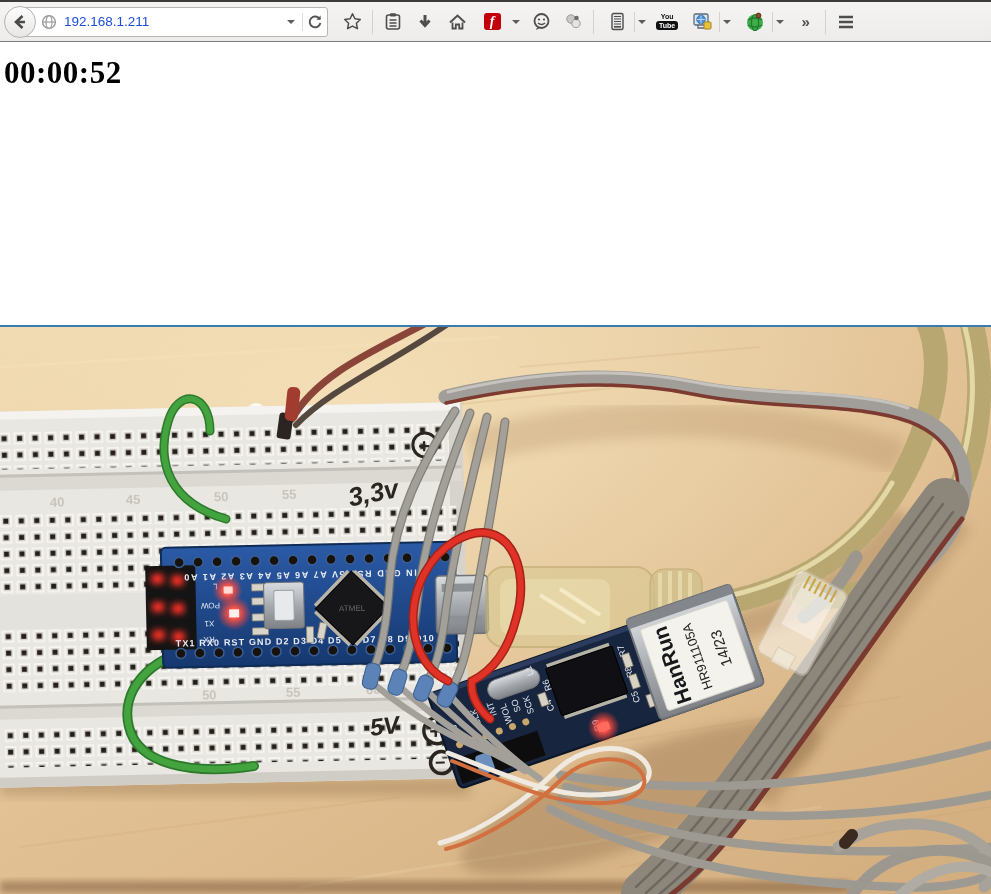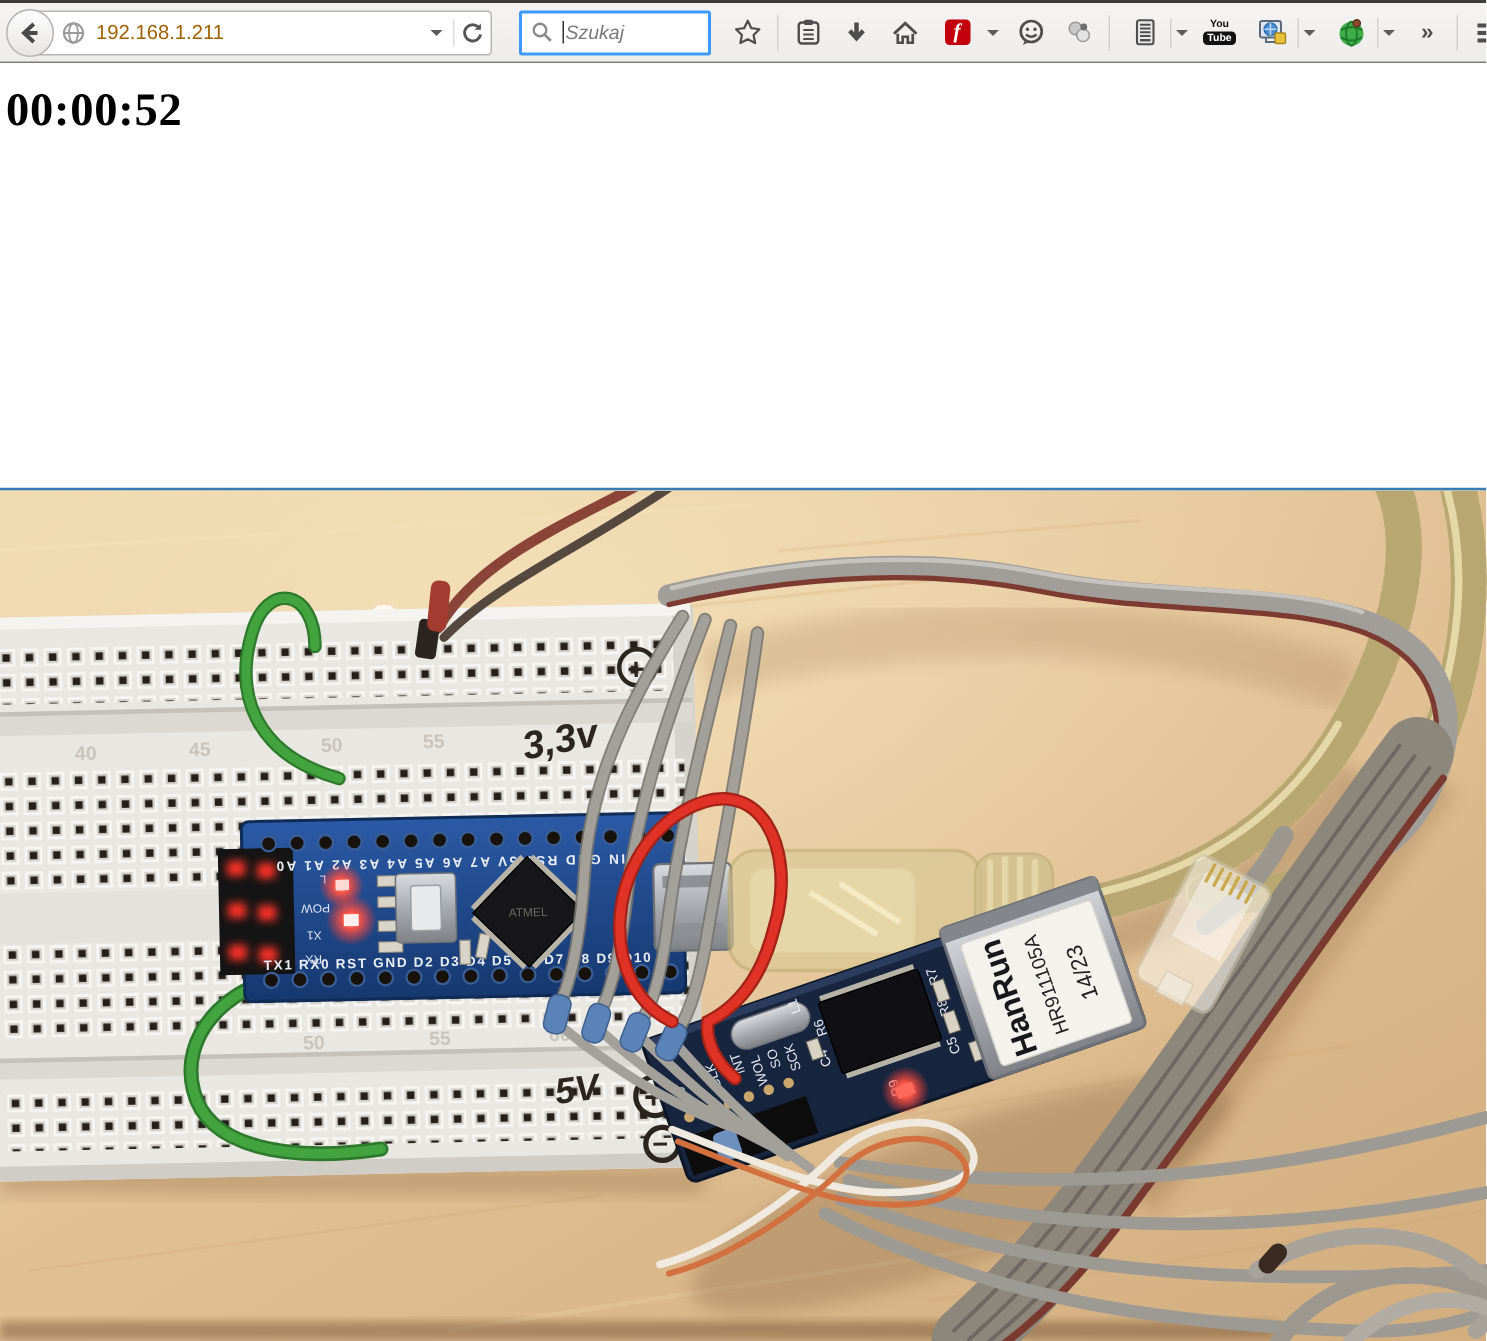--- a/index.html
+++ b/index.html
@@ -6,21 +6,21 @@
   .window{position:relative;width:991px;height:894px;overflow:hidden;background:#fff;
           font-family:"Liberation Sans",sans-serif;}
   
   .toolbar{position:relative;height:39px;border-top:2px solid #3c3c3c;border-bottom:1px solid #7a7a7a;
            background:linear-gradient(#f5f4f3,#edecea);display:flex;align-items:center;padding:0 4px;}
   .back-btn{width:32px;height:32px;border-radius:50%;border:1px solid #b3b3b3;
             background:linear-gradient(#fdfdfd,#e7e6e4);display:flex;align-items:center;justify-content:center;
             z-index:2;flex:0 0 auto;cursor:pointer;padding:0;}
   .urlbar{display:flex;align-items:center;height:28px;background:#fff;border:1px solid #b7b6b4;border-radius:3px;
           margin-left:-14px;padding-left:18px;width:286px;flex:0 0 auto;}
-  .urlbar .url-text{font-size:13.5px;color:#a16207;margin-left:7px;flex:1;white-space:nowrap;}
+  .urlbar .url-text{font-size:13.5px;color:#1d4ed8;margin-left:7px;flex:1;white-space:nowrap;}
   .urlbar .vsep{width:1px;height:18px;background:#dcdbd9;margin:0 4px;}
   .searchbox{display:flex;align-items:center;height:26px;background:#fff;border:2px solid #3e9afa;border-radius:2px;
              margin-left:18px;padding:0 6px;width:112px;flex:0 0 auto;}
   .searchbox .caret-line{width:1px;height:15px;background:#333;margin:0 1px 0 6px;}
   .searchbox .ph{font-size:13px;font-style:italic;color:#7a7a7a;}
   .tb-btn{height:30px;min-width:28px;display:flex;align-items:center;justify-content:center;background:none;border:0;
           padding:0 3px;margin:0 2px;cursor:pointer;border-radius:2px;}
   .tb-group{display:flex;align-items:center;border-radius:2px;margin:0 2px;}
   .tb-group .inner-sep{width:1px;height:20px;background:#d2d1cf;}
   .tb-sep{width:1px;height:24px;background:#d2d1cf;margin:0 4px;flex:0 0 auto;}
@@ -60,28 +60,20 @@
       </svg>
       <span class="url-text">192.168.1.211</span>
       <span class="caret-down"></span>
       <span class="vsep"></span>
       <svg width="16" height="16" viewBox="0 0 16 16" style="margin-right:4px">
         <path d="M12.8 5.2 A5.4 5.4 0 1 0 13.4 9" fill="none" stroke="#555" stroke-width="1.9"></path>
         <path d="M13.6 1.6 L13.6 5.8 L9.4 5.8 Z" fill="#555"></path>
       </svg>
     </div>
 
-    <div class="searchbox">
-      <svg width="15" height="15" viewBox="0 0 15 15">
-        <circle cx="6" cy="6" r="4.2" fill="none" stroke="#8b8b8b" stroke-width="1.6"></circle>
-        <path d="M9.2 9.2 L13.2 13.2" stroke="#8b8b8b" stroke-width="1.8"></path>
-      </svg>
-      <span class="caret-line"></span>
-      <span class="ph">Szukaj</span>
-    </div>
 
     <button class="tb-btn" style="margin-left:10px">
       <svg width="19" height="19" viewBox="0 0 19 19">
         <path d="M9.5 1.8 L11.9 6.8 L17.3 7.5 L13.4 11.3 L14.4 16.7 L9.5 14.1 L4.6 16.7 L5.6 11.3 L1.7 7.5 L7.1 6.8 Z" fill="none" stroke="#4e4e4e" stroke-width="1.5" stroke-linejoin="round"></path>
       </svg>
     </button>
     <span class="tb-sep"></span>
 
     <button class="tb-btn">
       <svg width="18" height="19" viewBox="0 0 18 19">

